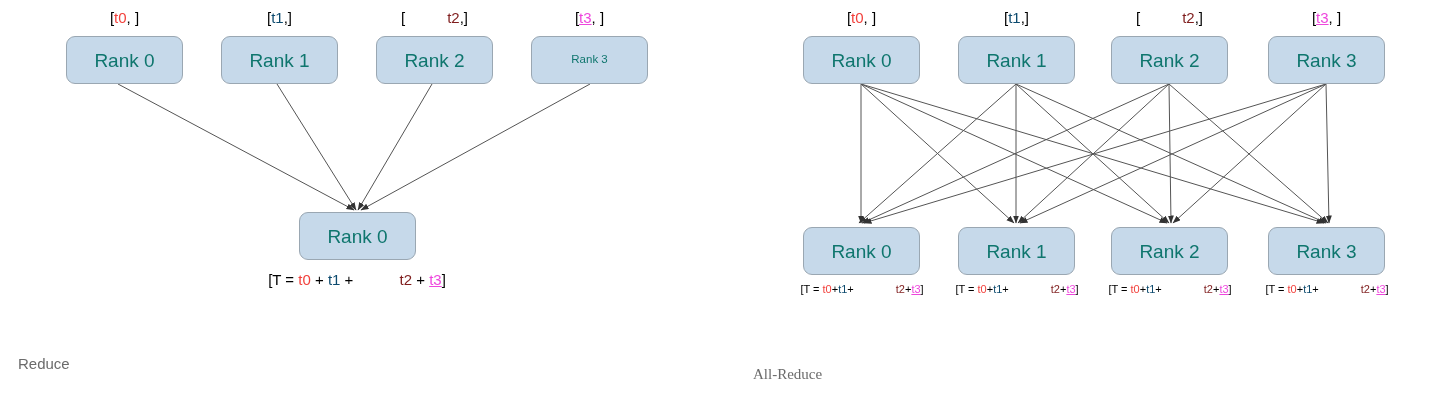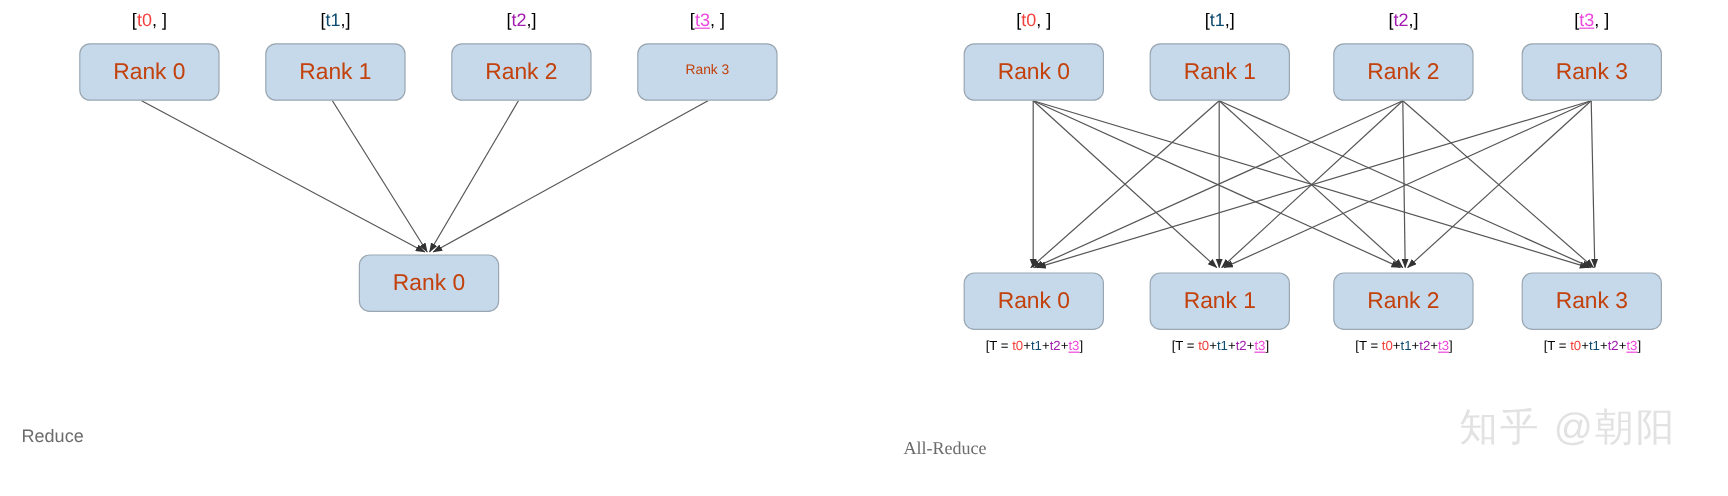--- a/index.html
+++ b/index.html
@@ -29,21 +29,21 @@
   }
   .node {
     position: absolute;
     box-sizing: border-box;
     background: #c6d9ea;
     border: 1px solid #9aa7b2;
     border-radius: 9px;
     display: flex;
     align-items: center;
     justify-content: center;
-    color: #c2410c;
+    color: #0f766e;
     font-size: 19px;
     line-height: 1;
     white-space: nowrap;
   }
   .node.small-label {
     font-size: 11.5px;
   }
   .tag {
     position: absolute;
     font-size: 15px;
@@ -73,21 +73,21 @@
   .watermark {
     position: absolute;
     font-size: 32px;
     line-height: 1;
     color: #e2e2e2;
     white-space: nowrap;
     letter-spacing: 2px;
   }
   .c-t0 { color: #f2413c; }
   .c-t1 { color: #0c4a6e; }
-  .c-t2 { color: #a21caf; }
+  .c-t2 { color: #7f1d1d; padding-left: 42px; }
   .c-t3 { color: #ee46dd; text-decoration: underline; }
 </style>
 </head>
 <body>
 
 <div id="canvas">
 
   <svg class="svg-layer" viewBox="0 0 1440 413">
     <defs>
       <marker id="ah" markerWidth="9" markerHeight="9" refX="7.5" refY="3" orient="auto" markerUnits="strokeWidth">
@@ -138,20 +138,23 @@
     <span>[</span><span class="c-t3">t3</span><span>, </span><span>]</span>
   </div>
 
   <div class="node" style="left:66px; top:36px; width:117px; height:48px;">Rank 0</div>
   <div class="node" style="left:221px; top:36px; width:117px; height:48px;">Rank 1</div>
   <div class="node" style="left:376px; top:36px; width:117px; height:48px;">Rank 2</div>
   <div class="node small-label" style="left:531px; top:36px; width:117px; height:48px;">Rank 3</div>
 
   <div class="node" style="left:299px; top:212px; width:117px; height:48px;">Rank 0</div>
 
+  <div class="formula" style="left:237px; top:272px; width:240px;">
+    <span>[</span><span>T = </span><span class="c-t0">t0</span><span> + </span><span class="c-t1">t1</span><span> + </span><span class="c-t2">t2</span><span> + </span><span class="c-t3">t3</span><span>]</span>
+  </div>
 
   <div class="section-label" style="left:18px; top:356px;">Reduce</div>
 
   <div class="tag" style="left:803px; top:10px; width:117px;">
     <span>[</span><span class="c-t0">t0</span><span>, </span><span>]</span>
   </div>
   <div class="tag" style="left:958px; top:10px; width:117px;">
     <span>[</span><span class="c-t1">t1</span><span>,</span><span>]</span>
   </div>
   <div class="tag" style="left:1111px; top:10px; width:117px;">
@@ -179,15 +182,14 @@
   </div>
   <div class="formula compact" style="left:1094px; top:284px; width:152px;">
     <span>[</span><span>T = </span><span class="c-t0">t0</span><span>+</span><span class="c-t1">t1</span><span>+</span><span class="c-t2">t2</span><span>+</span><span class="c-t3">t3</span><span>]</span>
   </div>
   <div class="formula compact" style="left:1251px; top:284px; width:152px;">
     <span>[</span><span>T = </span><span class="c-t0">t0</span><span>+</span><span class="c-t1">t1</span><span>+</span><span class="c-t2">t2</span><span>+</span><span class="c-t3">t3</span><span>]</span>
   </div>
 
   <div class="section-label" style="left:753px; top:367px;font-family:Liberation Serif, serif;">All-Reduce</div>
 
-  <div class="watermark" style="left:1216px; top:340px;">知乎 @朝阳</div>
 
 </div>
 
 </body></html>

